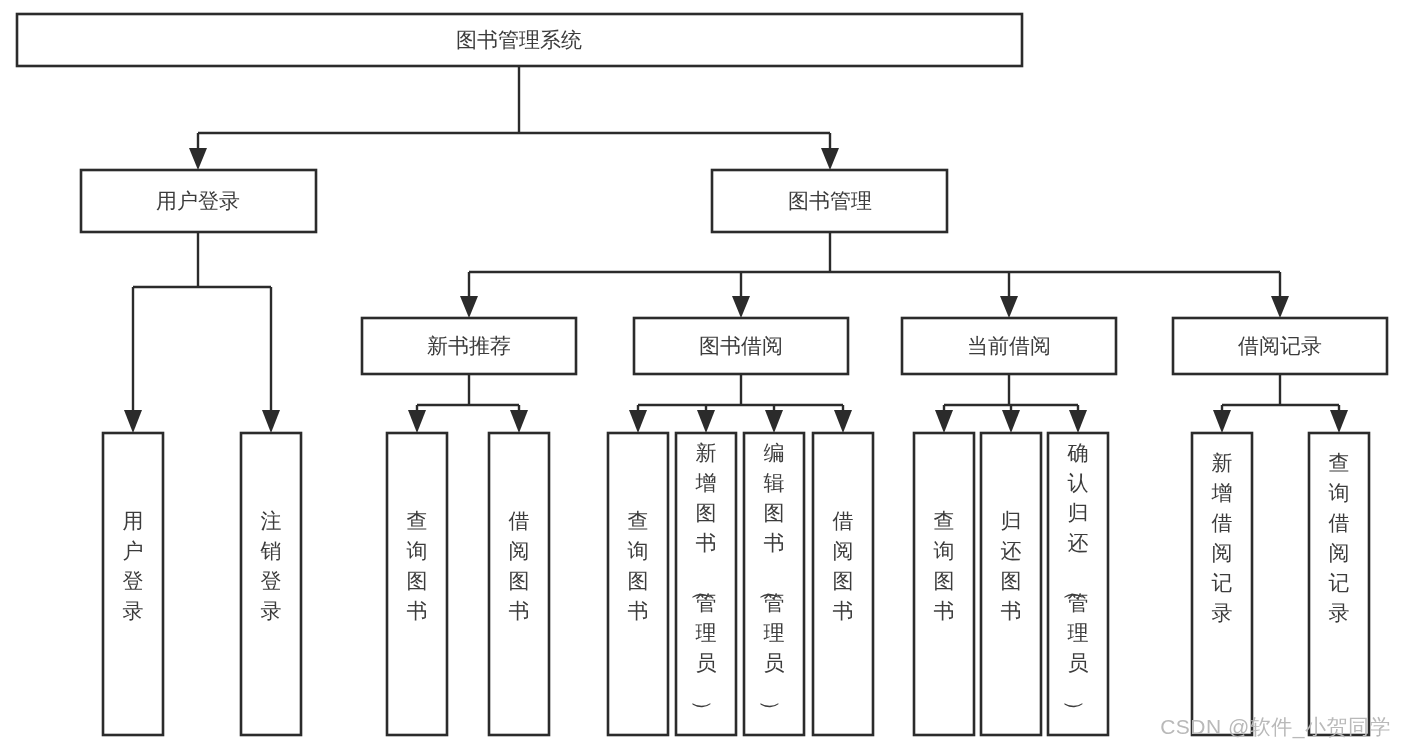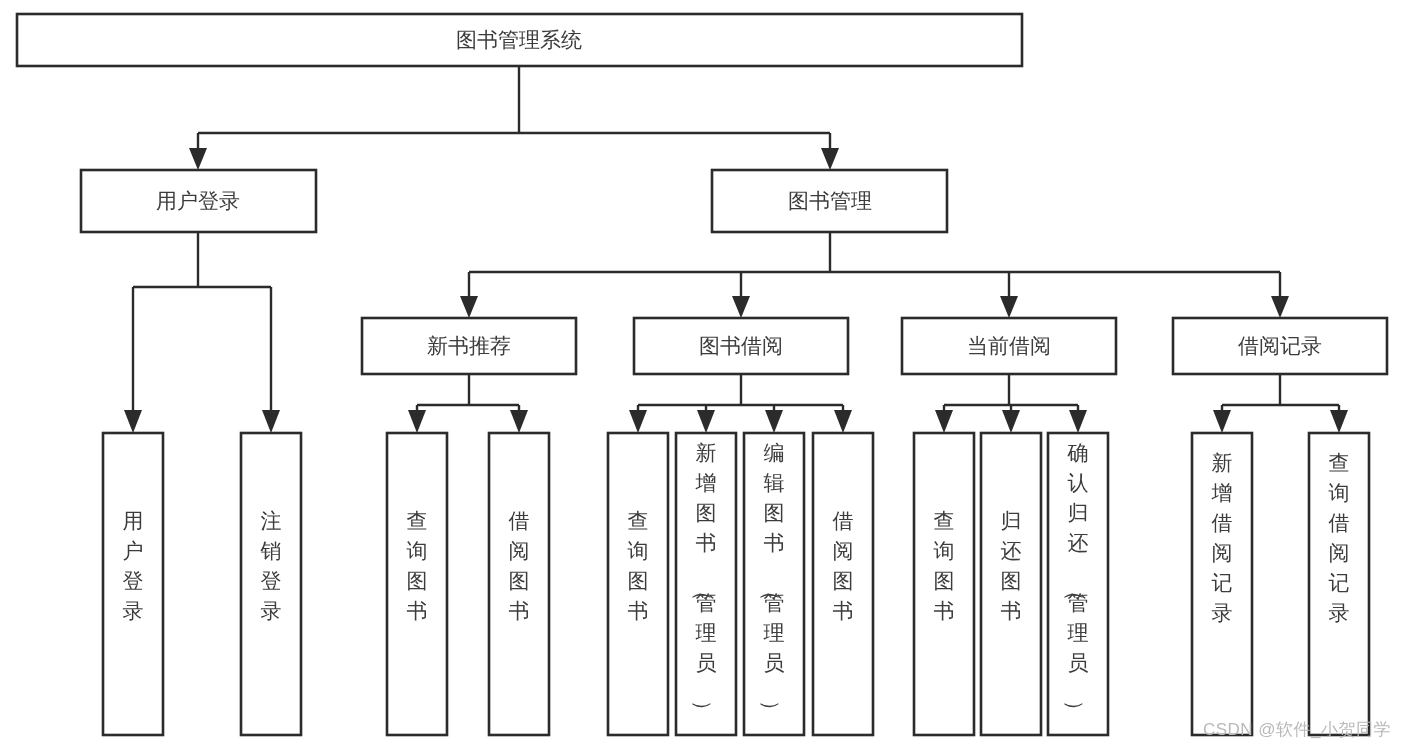--- a/index.html
+++ b/index.html
@@ -52,21 +52,21 @@
     font-family: "Liberation Sans", "DejaVu Sans", sans-serif;
     fill: #3c3c3c;
     font-size: 21px;
     text-anchor: middle;
   }
   .watermark {
     position: absolute;
     right: 14px;
     bottom: 6px;
     font-family: "Liberation Sans", "DejaVu Sans", sans-serif;
-    font-size: 17px;
+    font-size: 21px;
     color: #b9b9b9;
     letter-spacing: 0.5px;
     white-space: nowrap;
     user-select: none;
     margin-left: 12px;
   }
 </style>
 </head>
 <body>
 

